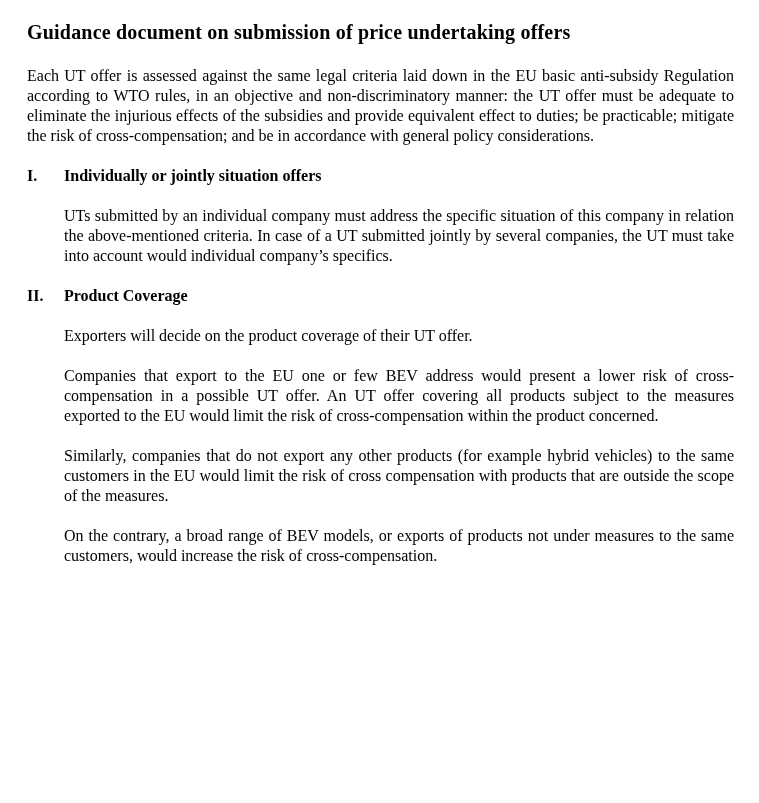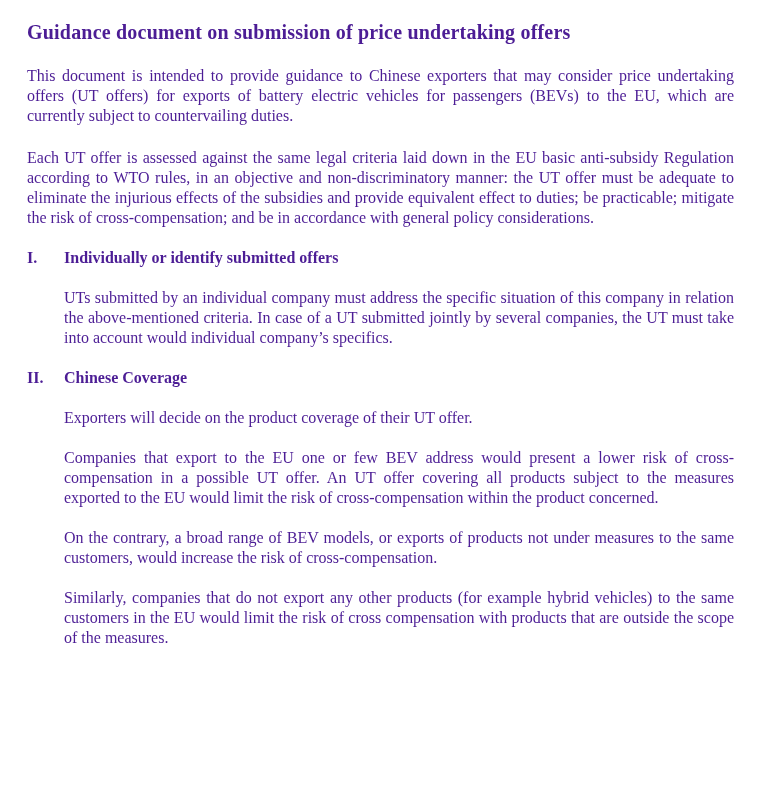--- a/index.html
+++ b/index.html
@@ -10,21 +10,21 @@
   .page {
     position: relative;
     width: 759px;
     height: 803px;
     box-sizing: border-box;
     background: #ffffff;
     padding: 20px 25px 0 27px;
     font-family: "Liberation Serif", "DejaVu Serif", serif;
     font-size: 16px;
     line-height: 20px;
-    color: #4c1d95;
+    color: #000000;
     overflow: hidden;
   }
   .doc-title {
     font-size: 20px;
     line-height: 24px;
     font-weight: bold;
     margin: 0 0 22px 0;
     letter-spacing: 0.2px;
   }
   .para {
@@ -50,39 +50,38 @@
     text-align: justify;
   }
 </style>
 </head>
 <body>
 
 <div class="page">
 
   <h1 class="doc-title">Guidance document on submission of price undertaking offers</h1>
 
-  <p class="para first">This document is intended to provide guidance to Chinese exporters that may consider price undertaking offers (UT offers) for exports of battery electric vehicles for passengers (BEVs) to the EU, which are currently subject to countervailing duties.</p>
   <p class="para">Each UT offer is assessed against the same legal criteria laid down in the EU basic anti-subsidy Regulation according to WTO rules, in an objective and non-discriminatory manner: the UT offer must be adequate to eliminate the injurious effects of the subsidies and provide equivalent effect to duties; be practicable; mitigate the risk of cross-compensation; and be in accordance with general policy considerations.</p>
 
   <div class="section">
     <div class="section-heading">
       <span class="numeral">I.</span>
-      <span class="heading-text">Individually or identify submitted offers</span>
+      <span class="heading-text">Individually or jointly situation offers</span>
     </div>
     <div class="section-body">
       <p class="para">UTs submitted by an individual company must address the specific situation of this company in relation the above-mentioned criteria. In case of a UT submitted jointly by several companies, the UT must take into account would individual company’s specifics.</p>
     </div>
   </div>
 
   <div class="section">
     <div class="section-heading">
       <span class="numeral">II.</span>
-      <span class="heading-text">Chinese Coverage</span>
+      <span class="heading-text">Product Coverage</span>
     </div>
     <div class="section-body">
       <p class="para">Exporters will decide on the product coverage of their UT offer.</p>
       <p class="para">Companies that export to the EU one or few BEV address would present a lower risk of cross-compensation in a possible UT offer. An UT offer covering all products subject to the measures exported to the EU would limit the risk of cross-compensation within the product concerned.</p>
+      <p class="para">Similarly, companies that do not export any other products (for example hybrid vehicles) to the same customers in the EU would limit the risk of cross compensation with products that are outside the scope of the measures.</p>
       <p class="para">On the contrary, a broad range of BEV models, or exports of products not under measures to the same customers, would increase the risk of cross-compensation.</p>
-      <p class="para">Similarly, companies that do not export any other products (for example hybrid vehicles) to the same customers in the EU would limit the risk of cross compensation with products that are outside the scope of the measures.</p>
     </div>
   </div>
 
 </div>
 
 </body></html>

